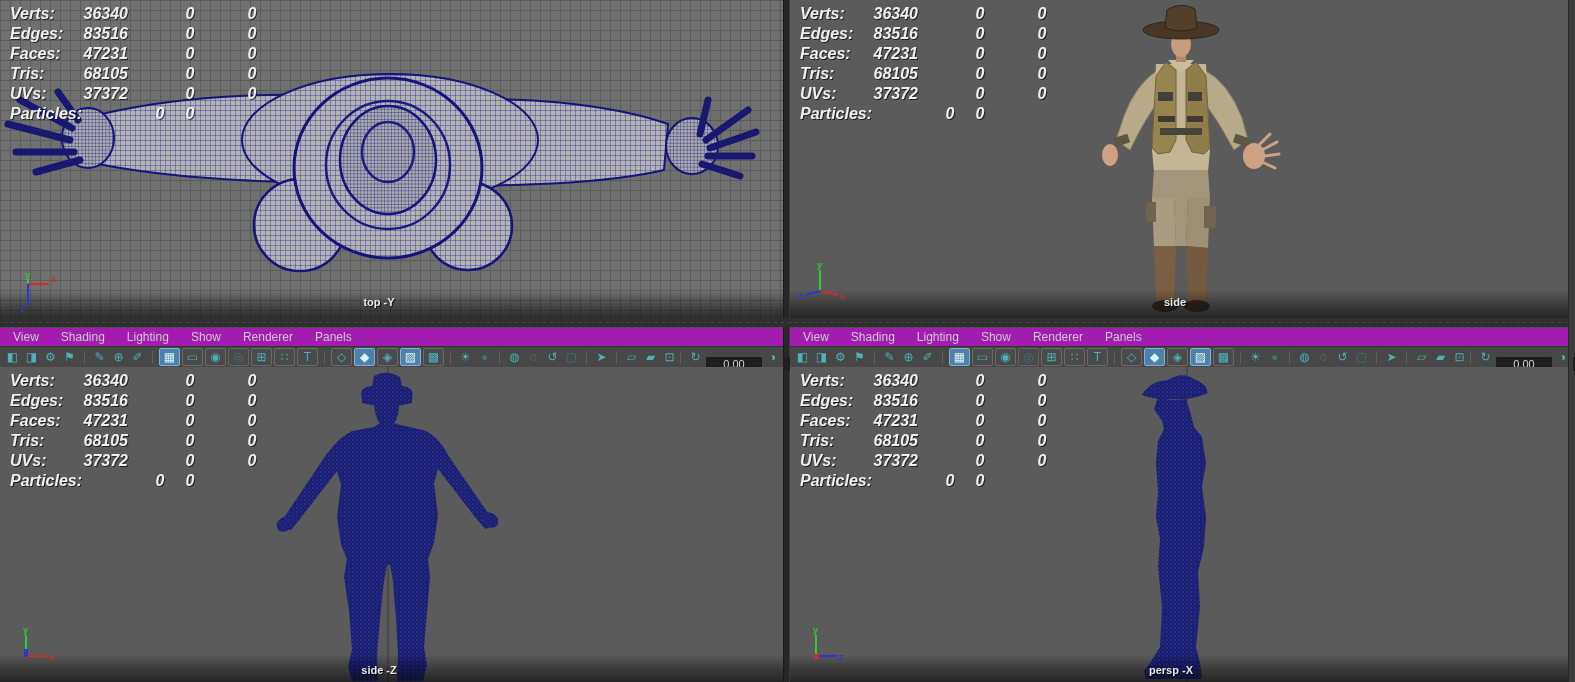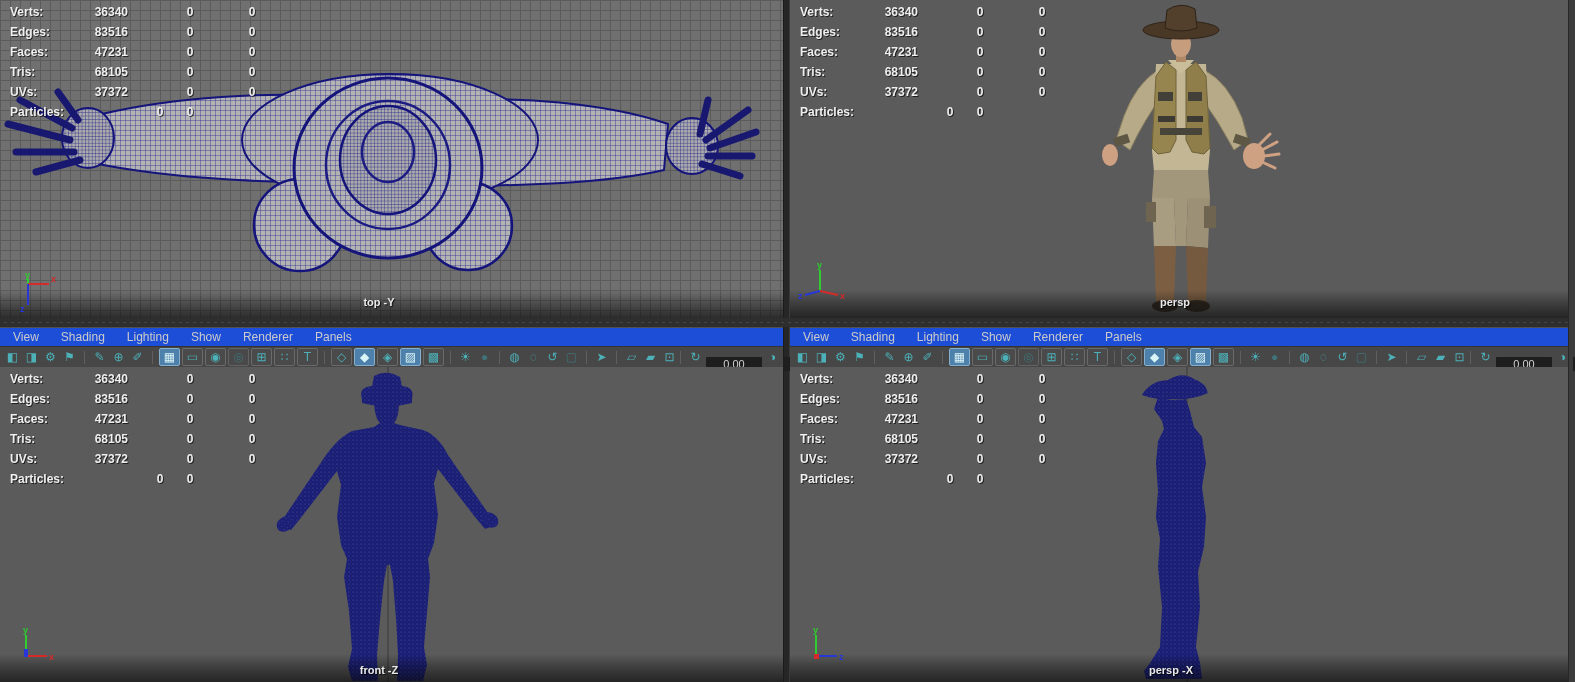--- a/index.html
+++ b/index.html
@@ -20,21 +20,21 @@
     background-image:radial-gradient(#454545 1px,transparent 1.4px);background-size:7px 5px;background-position:2px 2px;}
   .rstrip{position:absolute;left:1568px;top:0;width:7px;height:682px;background:#3c3c3c;border-left:1px solid #262626;}
 
   .fade{position:absolute;left:0;right:0;bottom:0;height:28px;
     background:linear-gradient(to bottom,rgba(0,0,0,0) 0%,rgba(0,0,0,.30) 45%,rgba(8,8,8,.66) 100%);pointer-events:none;}
 
   
   .panel{position:absolute;top:327px;height:355px;}
   .panel-bl{left:0;width:783px;}
   .panel-br{left:790px;width:778px;}
-  .pmenu{height:18px;background:#1d4ed8;border-top:1px solid #515151;display:flex;align-items:center;padding-left:2px;}
+  .pmenu{height:18px;background:#a21caf;border-top:1px solid #515151;display:flex;align-items:center;padding-left:2px;}
   .mi{padding:0 11px;font-size:12px;line-height:18px;color:#cbcbcb;white-space:nowrap;cursor:default;}
   .ptool{height:20px;background:#474747;border-top:1px solid #333;border-bottom:1px solid #303030;
     display:flex;align-items:center;padding:0 4px;gap:2px;}
   .pview{position:absolute;left:0;top:40px;right:0;bottom:0;background:#5b5b5b;overflow:hidden;}
 
   
   .ti{display:inline-flex;align-items:center;justify-content:center;width:17px;height:16px;
       font-size:12px;line-height:16px;color:#4cb1b9;flex:none;cursor:default;}
   .ti.box{width:19px;height:16px;border:1px solid #6a6a6a;background:#4a4a4a;border-radius:2px;}
   .ti.box.active{background:#4d80aa;border-color:#86aecd;color:#d9f3f6;}
@@ -45,22 +45,22 @@
   .tfield.small{width:46px;}
   .onb{width:19px;height:16px;background:#4d80aa;border:1px solid #86aecd;border-radius:2px;
       display:inline-flex;align-items:center;justify-content:center;flex:none;}
   .onb i{font-style:normal;width:13px;height:13px;border-radius:50%;background:#2e7f93;color:#bfeef2;
       font-size:7px;font-weight:bold;display:flex;align-items:center;justify-content:center;border:1px solid #9fd8df;box-sizing:border-box;}
   .srgb{color:#bfbfbf;font-size:12px;margin-left:5px;flex:none;}
   .pushR{margin-left:auto;}
 
   
   .hud{position:absolute;left:0;top:2px;width:310px;z-index:5;}
-  .hudrow{position:relative;height:20px;font-size:12px;font-weight:bold;color:#efefef;
-      text-shadow:1px 1px 0 rgba(0,0,0,.65);}
+  .hudrow{position:relative;height:20px;font-size:16px;font-weight:bold;color:#efefef;
+      text-shadow:1px 1px 0 rgba(0,0,0,.65);font-style:italic;}
   .hudrow span{position:absolute;top:3px;white-space:nowrap;}
   .h-lab{left:10px;}
   .h-val{left:55px;width:73px;text-align:right;}
   .h-c1{left:176px;width:28px;text-align:center;}
   .h-c2{left:238px;width:28px;text-align:center;}
   .h-p1{left:148px;width:24px;text-align:center;}
   .h-p2{left:178px;width:24px;text-align:center;}
 
   
   .vlabel{position:absolute;width:110px;text-align:center;font-size:11px;font-weight:bold;color:#e9e9e9;
@@ -302,21 +302,21 @@
 
     <svg class="gizmo gz-tr" width="54" height="46">
       <line x1="24" y1="33" x2="24" y2="12" stroke="#2ecc2e" stroke-width="2"></line>
       <text x="21" y="10" fill="#2ecc2e">y</text>
       <line x1="24" y1="33" x2="42" y2="37" stroke="#d42a2a" stroke-width="2"></line>
       <text x="44" y="41" fill="#d42a2a">x</text>
       <line x1="24" y1="33" x2="9" y2="37" stroke="#2737d8" stroke-width="2"></line>
       <text x="2" y="41" fill="#2737d8">z</text>
     </svg>
 
-    <div class="vlabel vl-tr">persp</div>
+    <div class="vlabel vl-tr">side</div>
     <div class="fade"></div>
   </div>
 
   <div class="vdiv"></div>
   <div class="hdiv"></div>
   <div class="rstrip"></div>
 
   <div class="panel panel-bl">
     <div class="pmenu">
 
@@ -457,21 +457,21 @@
         </div>
 
       <svg class="gizmo gz-b" width="54" height="46">
         <line x1="20" y1="34" x2="20" y2="13" stroke="#2ecc2e" stroke-width="2"></line>
         <text x="17" y="11" fill="#2ecc2e">y</text>
         <line x1="20" y1="34" x2="41" y2="34" stroke="#d42a2a" stroke-width="2"></line>
         <text x="43" y="38" fill="#d42a2a">x</text>
         <rect x="18" y="27" width="4" height="8" fill="#2737d8"></rect>
       </svg>
 
-      <div class="vlabel vl-bl">front -Z</div>
+      <div class="vlabel vl-bl">side -Z</div>
       <div class="fade"></div>
     </div>
   </div>
 
   <div class="panel panel-br">
     <div class="pmenu">
 
     <span class="mi">View</span>
         <span class="mi">Shading</span>
         <span class="mi">Lighting</span>

